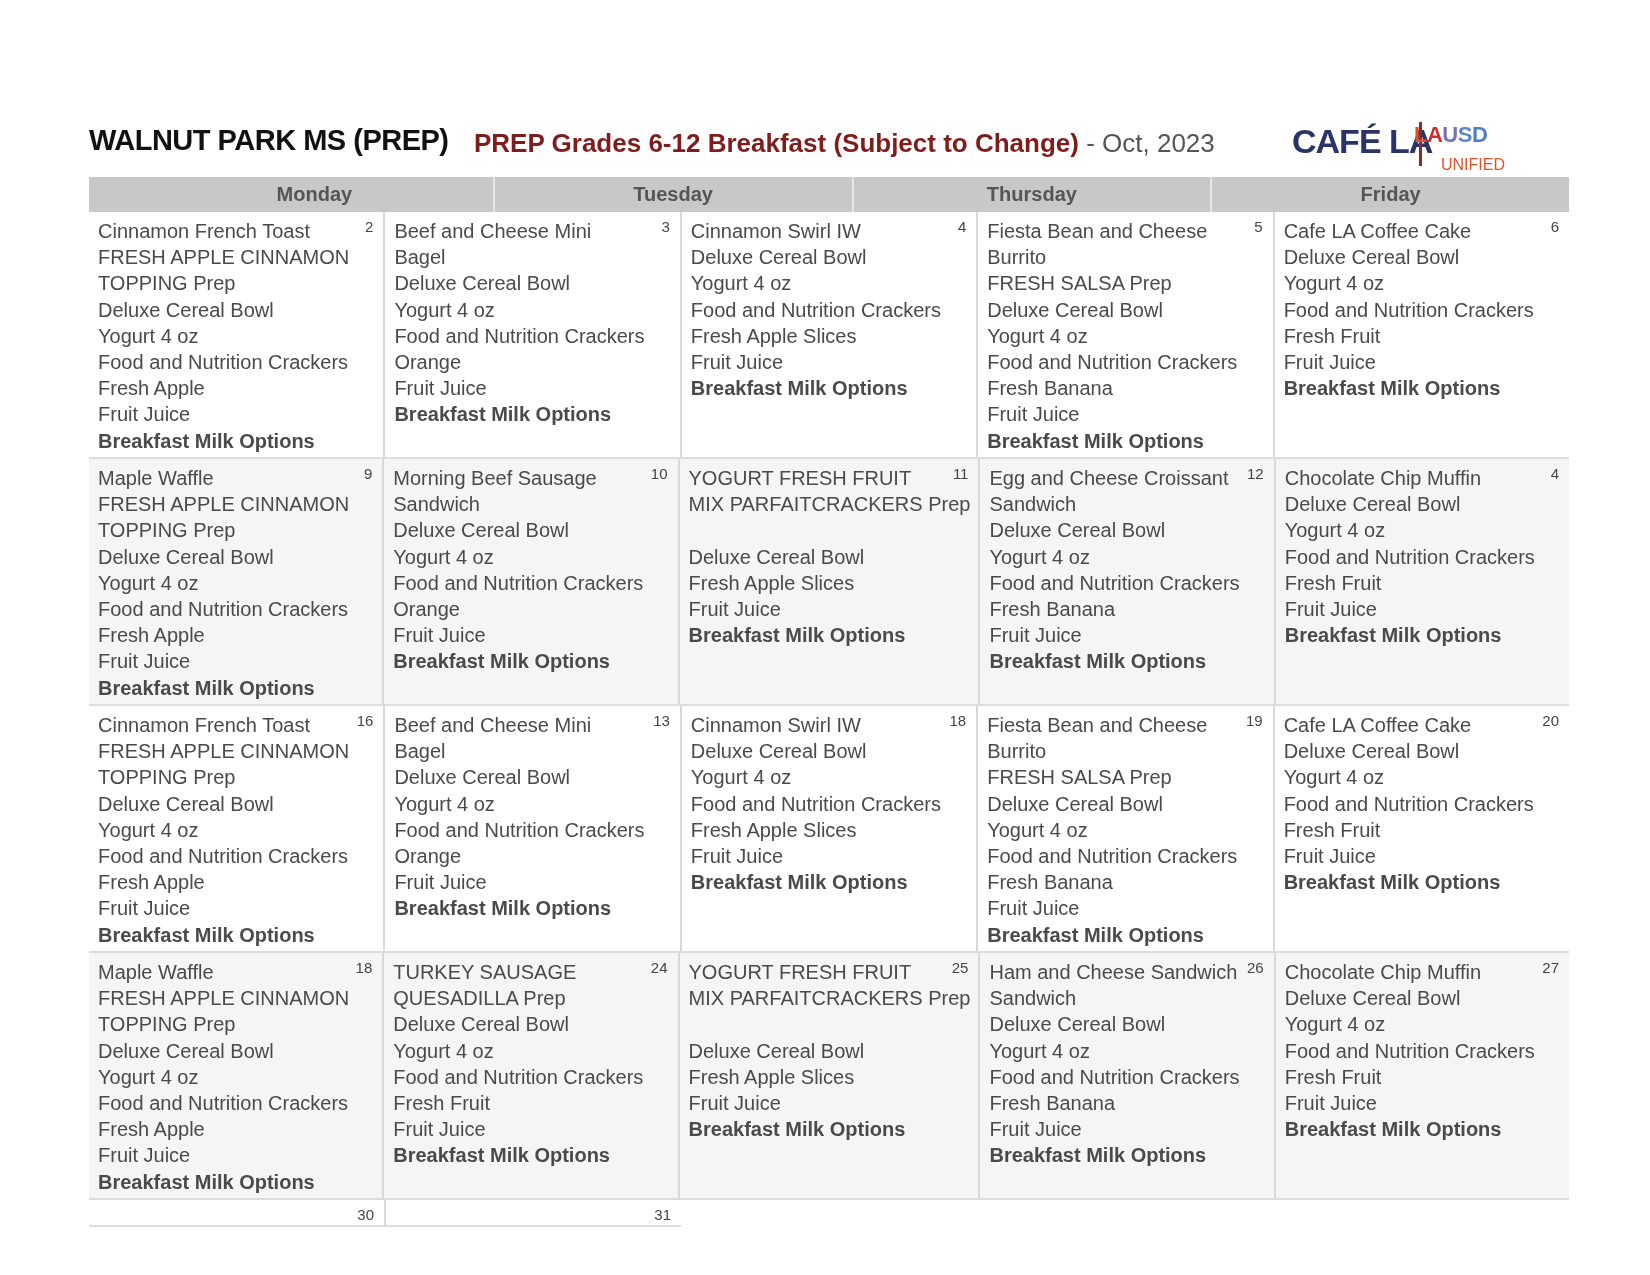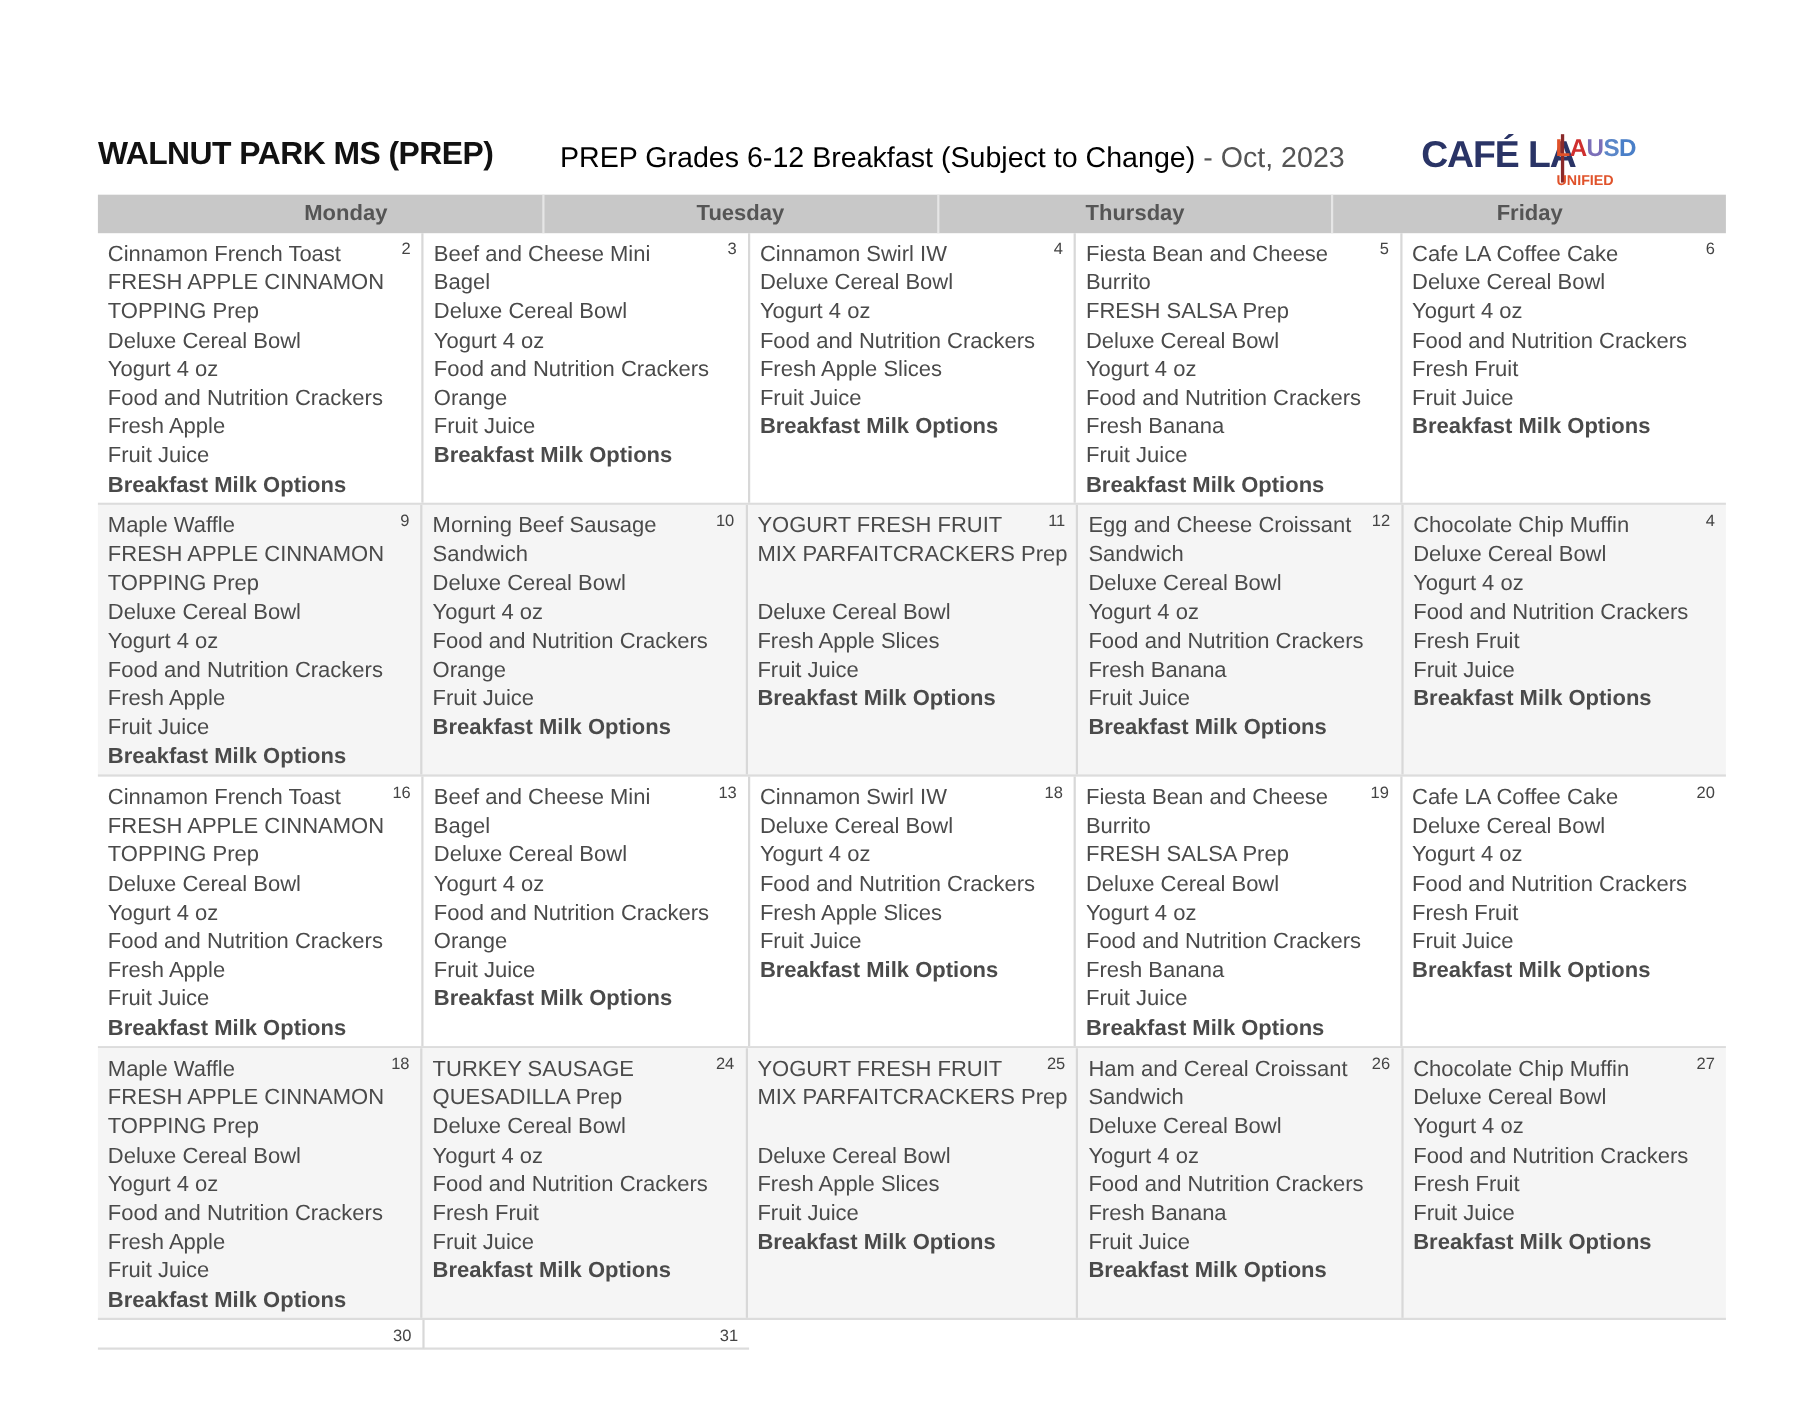--- a/index.html
+++ b/index.html
@@ -1,27 +1,27 @@
 <!DOCTYPE html>
 <html><head>
 <meta charset="utf-8">
 <style>
   html, body { margin:0; padding:0; background:#ffffff; }
   body { width:1650px; height:1275px; position:relative; font-family:"Liberation Sans", sans-serif; color:#444; }
   .header { position:absolute; left:89px; top:118px; width:1480px; height:48px; }
   .school { position:absolute; left:0; top:6px; font-size:29px; font-weight:bold; color:#111; letter-spacing:-0.5px; }
   .subtitle { position:absolute; left:385px; top:10px; font-size:26px; color:#555; white-space:nowrap; }
-  .subtitle b { font-weight:normal; color:#000000;margin-left:35px; }
+  .subtitle b { font-weight:bold; color:#7f1d1d; }
   .logo { position:absolute; left:1203px; top:0px; height:52px; width:270px; }
   .logo .cafe { position:absolute; left:0; top:4px; font-size:34px; font-weight:bold; color:#2a3466; letter-spacing:-1px; }
   .logo .bar { position:absolute; left:127px; top:4px; width:3px; height:44px; background:#8a2a2a; }
   .logo .lausd { position:absolute; left:122px; top:4px; font-size:22px; font-weight:bold; letter-spacing:-0.5px; }
   .logo .lausd .l1 { color:#e0522a; } .logo .lausd .l2 { color:#cf2f2f; }
   .logo .lausd .l3 { color:#7b6fb8; } .logo .lausd .l4 { color:#5a86c8; } .logo .lausd .l5 { color:#4a7fc8; }
-  .logo .unified { position:absolute; left:123px; top:38px; font-size:13px; font-weight:bold; color:#e0522a; }
+  .logo .unified { position:absolute; left:149px; top:38px; font-size:16px; font-weight:normal; color:#e0522a; }
   .cal { position:absolute; left:89px; top:177px; width:1480px; }
   .cal-head { display:flex; height:35px; background:#c8c8c8;padding-left:47px; }
   .cal-head div { flex:1; text-align:center; line-height:35px; font-size:20px; font-weight:bold; color:#555; border-right:2px solid #e6e6e6; }
   .cal-head div:last-child { border-right:none; }
   .week { display:flex; height:245px; border-bottom:2px solid #dcdcdc; }
   .week.alt { background:#f5f5f5; }
   .day { flex:1; position:relative; border-right:2px solid #d8d8d8; padding:6px 8px 0 9px; box-sizing:border-box; }
   .day:last-child { border-right:none; }
   .num { position:absolute; right:10px; top:6px; font-size:15px; color:#444; }
   .item { font-size:20px; line-height:26.2px; color:#4a4a4a; white-space:nowrap; }
@@ -251,21 +251,21 @@
           <div class="item">YOGURT FRESH FRUIT</div>
           <div class="item">MIX PARFAITCRACKERS Prep</div>
           <div class="item blank"></div>
           <div class="item">Deluxe Cereal Bowl</div>
           <div class="item">Fresh Apple Slices</div>
           <div class="item">Fruit Juice</div>
           <div class="item bold">Breakfast Milk Options</div>
         </div>
         <div class="day">
           <span class="num">26</span>
-          <div class="item">Ham and Cereal Croissant</div>
+          <div class="item">Ham and Cheese Sandwich</div>
           <div class="item">Sandwich</div>
           <div class="item">Deluxe Cereal Bowl</div>
           <div class="item">Yogurt 4 oz</div>
           <div class="item">Food and Nutrition Crackers</div>
           <div class="item">Fresh Banana</div>
           <div class="item">Fruit Juice</div>
           <div class="item bold">Breakfast Milk Options</div>
         </div>
         <div class="day">
           <span class="num">27</span>

